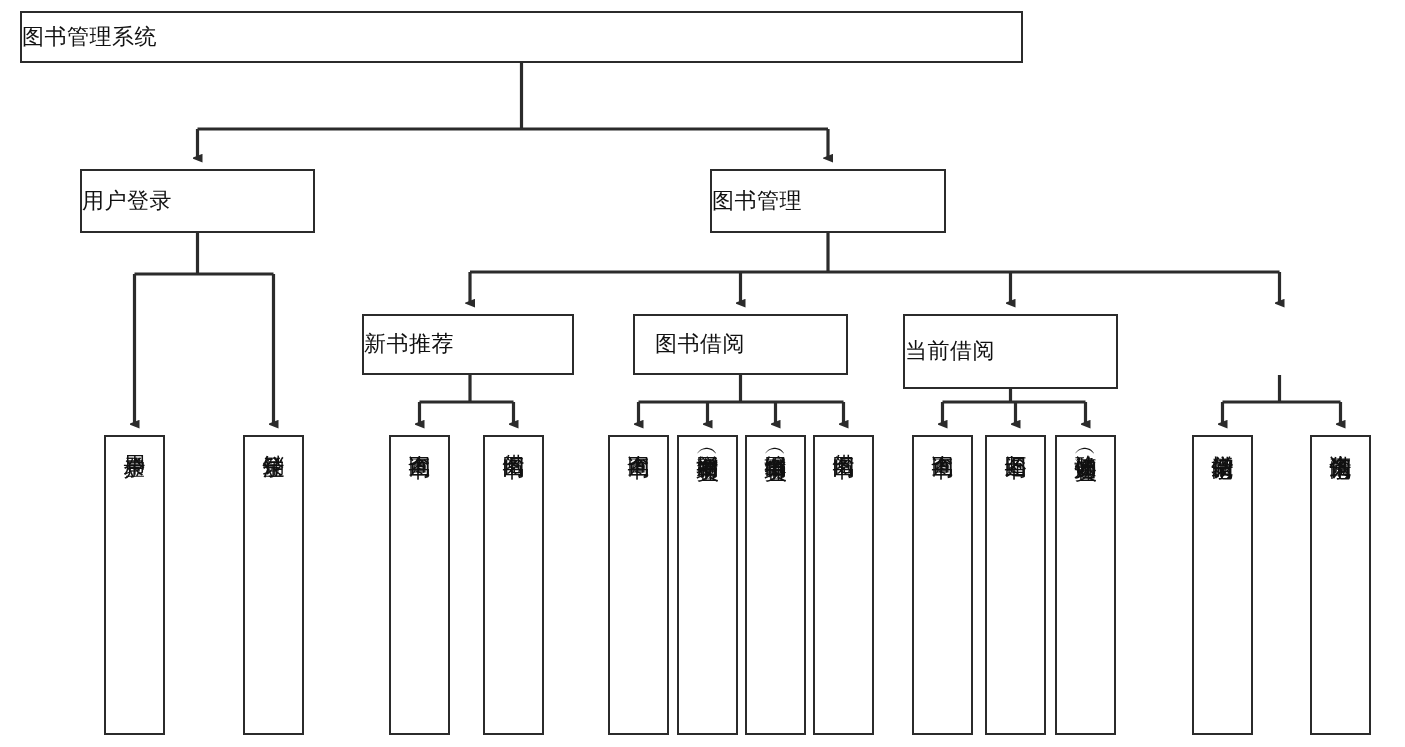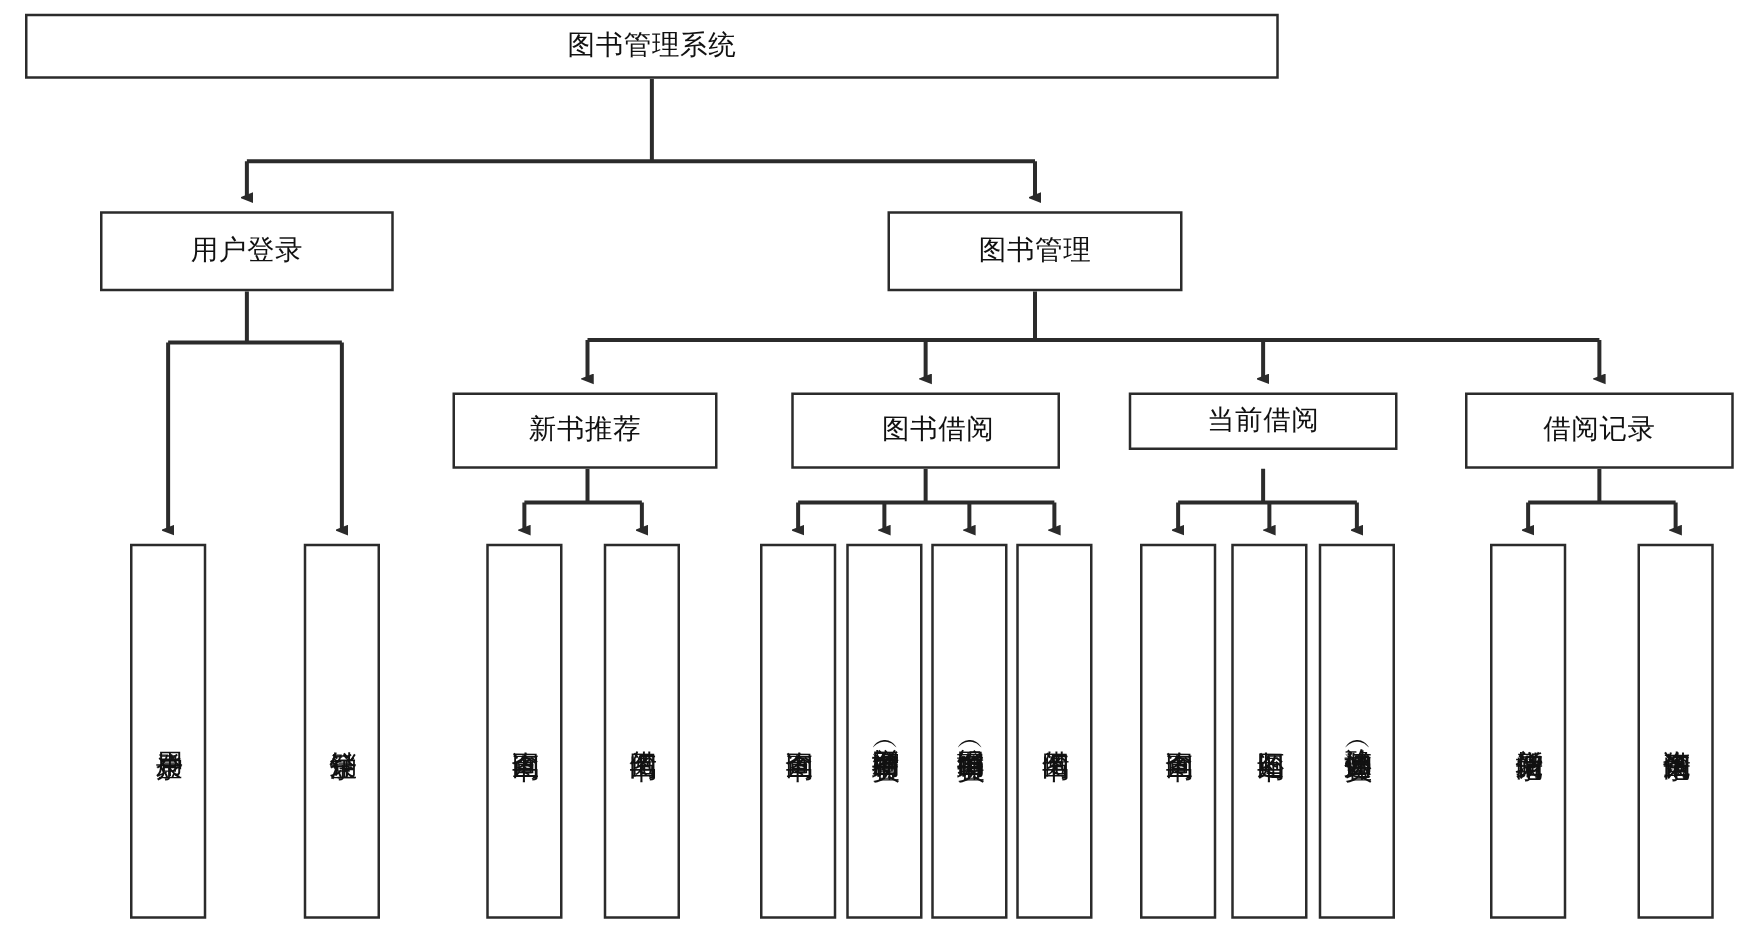--- a/index.html
+++ b/index.html
@@ -27,21 +27,21 @@
     height: 747px;
     pointer-events: none;
   }
   .node {
     position: absolute;
     box-sizing: border-box;
     border: 2.5px solid #2b2b2b;
     background: #ffffff;
     display: flex;
     align-items: center;
-    justify-content: center;
+    justify-content: flex-start;
     color: #111111;
     overflow: hidden;
   }
   .node-h {
     font-size: 22px;
     line-height: 1.1;
     letter-spacing: 0.5px;
     white-space: nowrap;
   }
   .node-v {
@@ -147,25 +147,22 @@
   <div class="node node-h" style="left: 710px; top: 169px; width: 236px; height: 64px;">
     <span>图书管理</span>
   </div>
 
   <div class="node node-h" style="left: 362px; top: 314px; width: 212px; height: 61px;">
     <span>新书推荐</span>
   </div>
   <div class="node node-h" style="left: 633px; top: 314px; width: 215px; height: 61px; padding-left: 20px;">
     <span>图书借阅</span>
   </div>
-  <div class="node node-h" style="left: 903px; top: 314px; width: 215px; height: 46px;">
+  <div class="node node-h" style="left: 903px; top: 314px; width: 215px; height: 75px;">
     <span>当前借阅</span>
-  </div>
-  <div class="node node-h" style="left: 1172px; top: 314px; width: 215px; height: 61px;">
-    <span>借阅记录</span>
   </div>
 
   <div class="node node-v" style="left: 104px; top: 435px; width: 61px; height: 300px;">
     <span class="vtext">用户登录</span>
   </div>
   <div class="node node-v" style="left: 243px; top: 435px; width: 61px; height: 300px;">
     <span class="vtext">注销登录</span>
   </div>
   <div class="node node-v" style="left: 389px; top: 435px; width: 61px; height: 300px;">
     <span class="vtext">查询图书</span>

